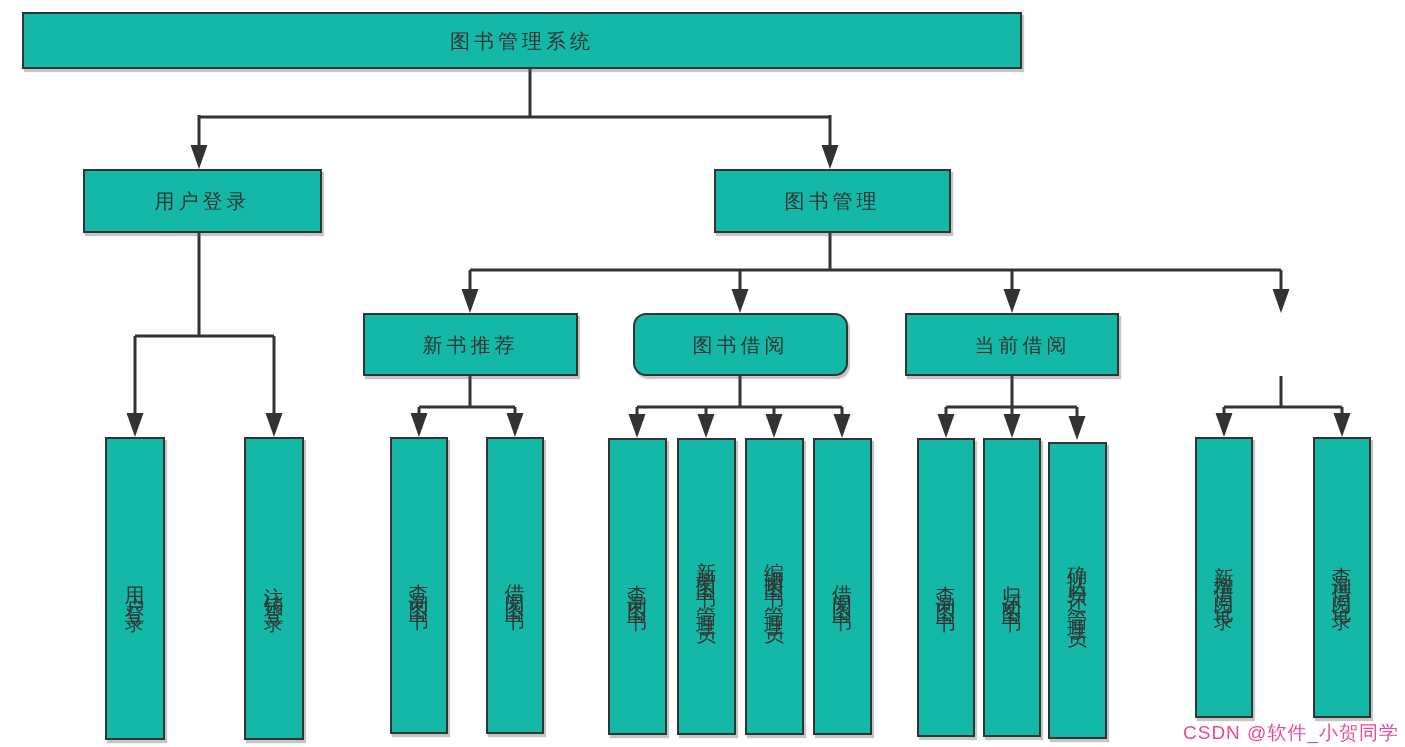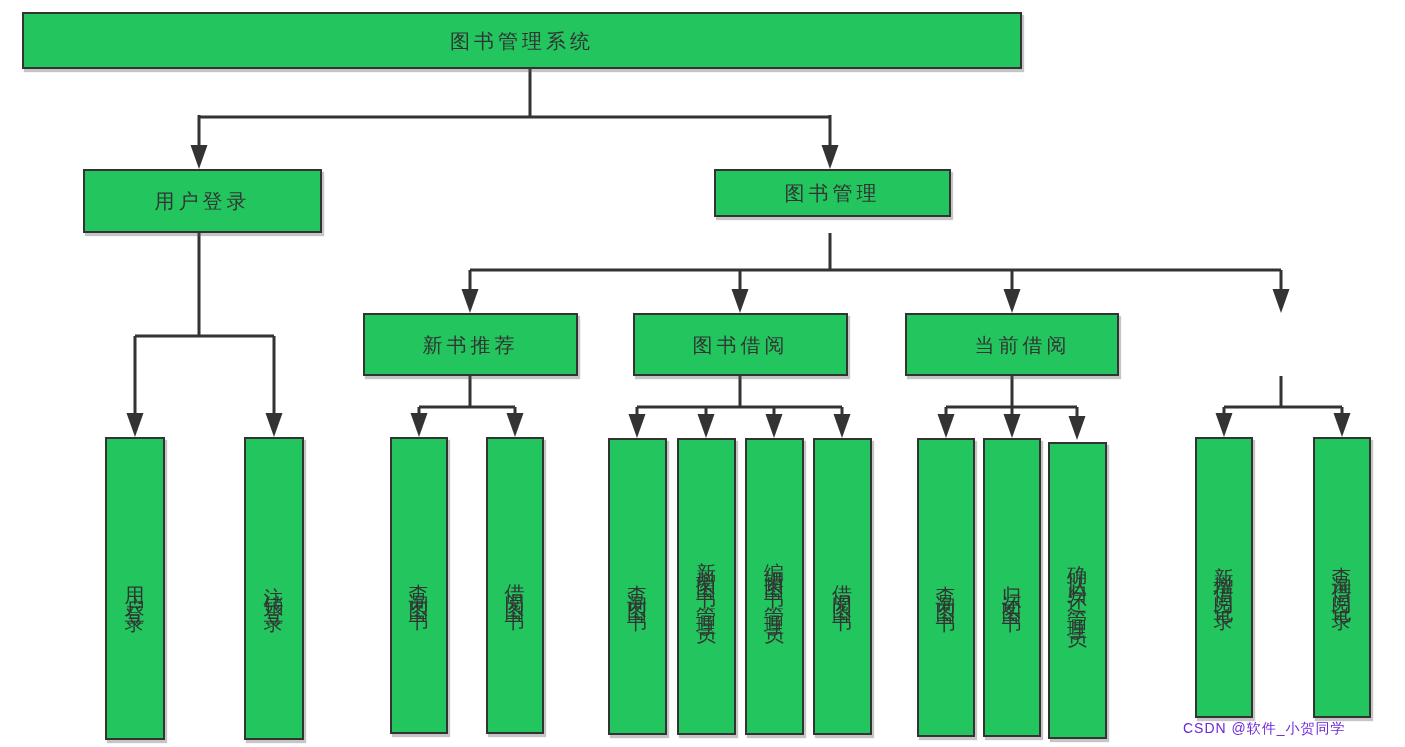--- a/index.html
+++ b/index.html
@@ -7,43 +7,43 @@
     position:relative;
     width:1405px;height:747px;
     background:#ffffff;
     font-family:"Liberation Sans","DejaVu Sans",sans-serif;
     overflow:hidden;
   }
   .connectors{position:absolute;left:0;top:0;z-index:1;}
   .box{
     position:absolute;
     box-sizing:border-box;
-    background:#22c55e;
+    background:#14b8a6;
     border:2px solid #333333;
     box-shadow:2px 3px 1px rgba(90,90,90,0.35);
     display:flex;align-items:center;justify-content:center;
     color:#333333;
     font-size:20px;
     letter-spacing:4px;
     z-index:2;
     text-align:center;
     line-height:1;
   }
   .box.vert span{
     writing-mode:vertical-rl;
     text-orientation:mixed;
     letter-spacing:9px;
     font-size:20px;
   }
   .watermark{
     position:absolute;
     z-index:5;
-    font-size:14px;
+    font-size:19px;
     letter-spacing:1px;
-    color:#6d28d9;
+    color:#ec4899;
     white-space:nowrap;
   }
 </style>
 </head>
 <body>
 
 <div id="canvas">
 
   <svg class="connectors" width="1405" height="747" viewBox="0 0 1405 747">
     <g stroke="#333333" stroke-width="3" fill="none">
@@ -85,28 +85,28 @@
     </g>
   </svg>
 
   <div class="box" style="left:22px;top:12px;width:1000px;height:57px;">
     <span>图书管理系统</span>
   </div>
 
   <div class="box" style="left:83px;top:169px;width:239px;height:64px;">
     <span>用户登录</span>
   </div>
-  <div class="box" style="left:714px;top:169px;width:237px;height:48px;">
+  <div class="box" style="left:714px;top:169px;width:237px;height:64px;">
     <span>图书管理</span>
   </div>
 
   <div class="box" style="left:363px;top:313px;width:215px;height:63px;">
     <span>新书推荐</span>
   </div>
-  <div class="box" style="left:633px;top:313px;width:215px;height:63px;">
+  <div class="box" style="left:633px;top:313px;width:215px;height:63px;border-radius:13px;">
     <span>图书借阅</span>
   </div>
   <div class="box" style="left:905px;top:313px;width:214px;height:63px;padding-left:21px;">
     <span>当前借阅</span>
   </div>
 
   <div class="box vert" style="left:105px;top:437px;width:60px;height:303px;">
     <span>用户登录</span>
   </div>
   <div class="box vert" style="left:244px;top:437px;width:60px;height:303px;">

